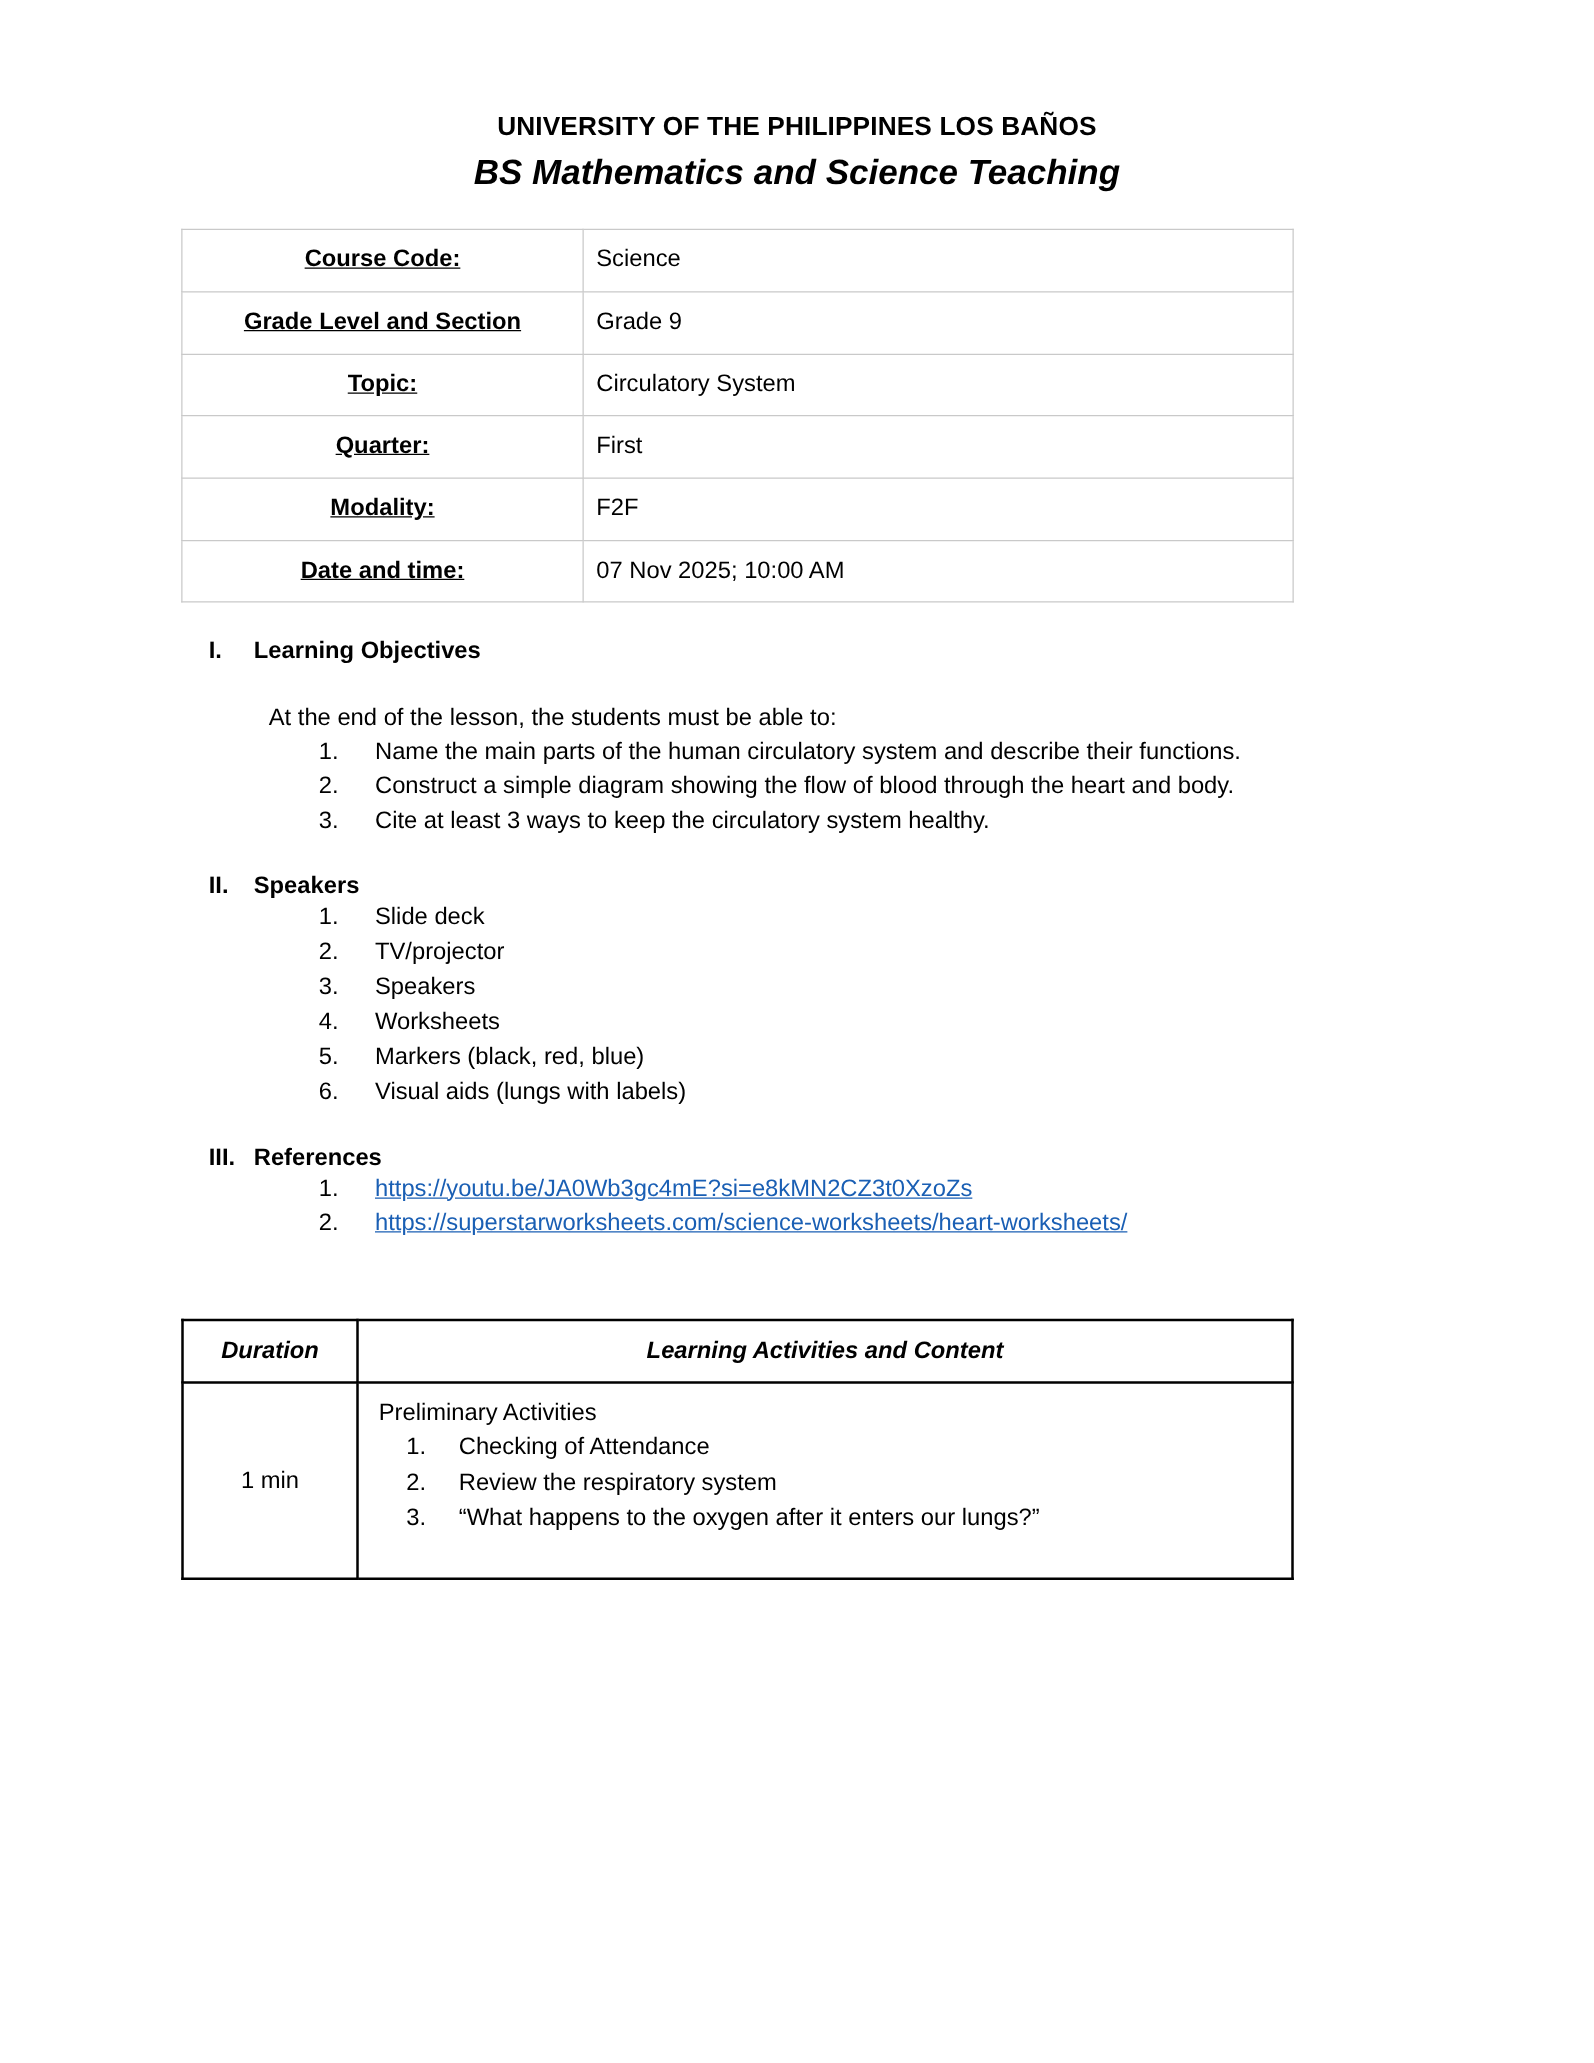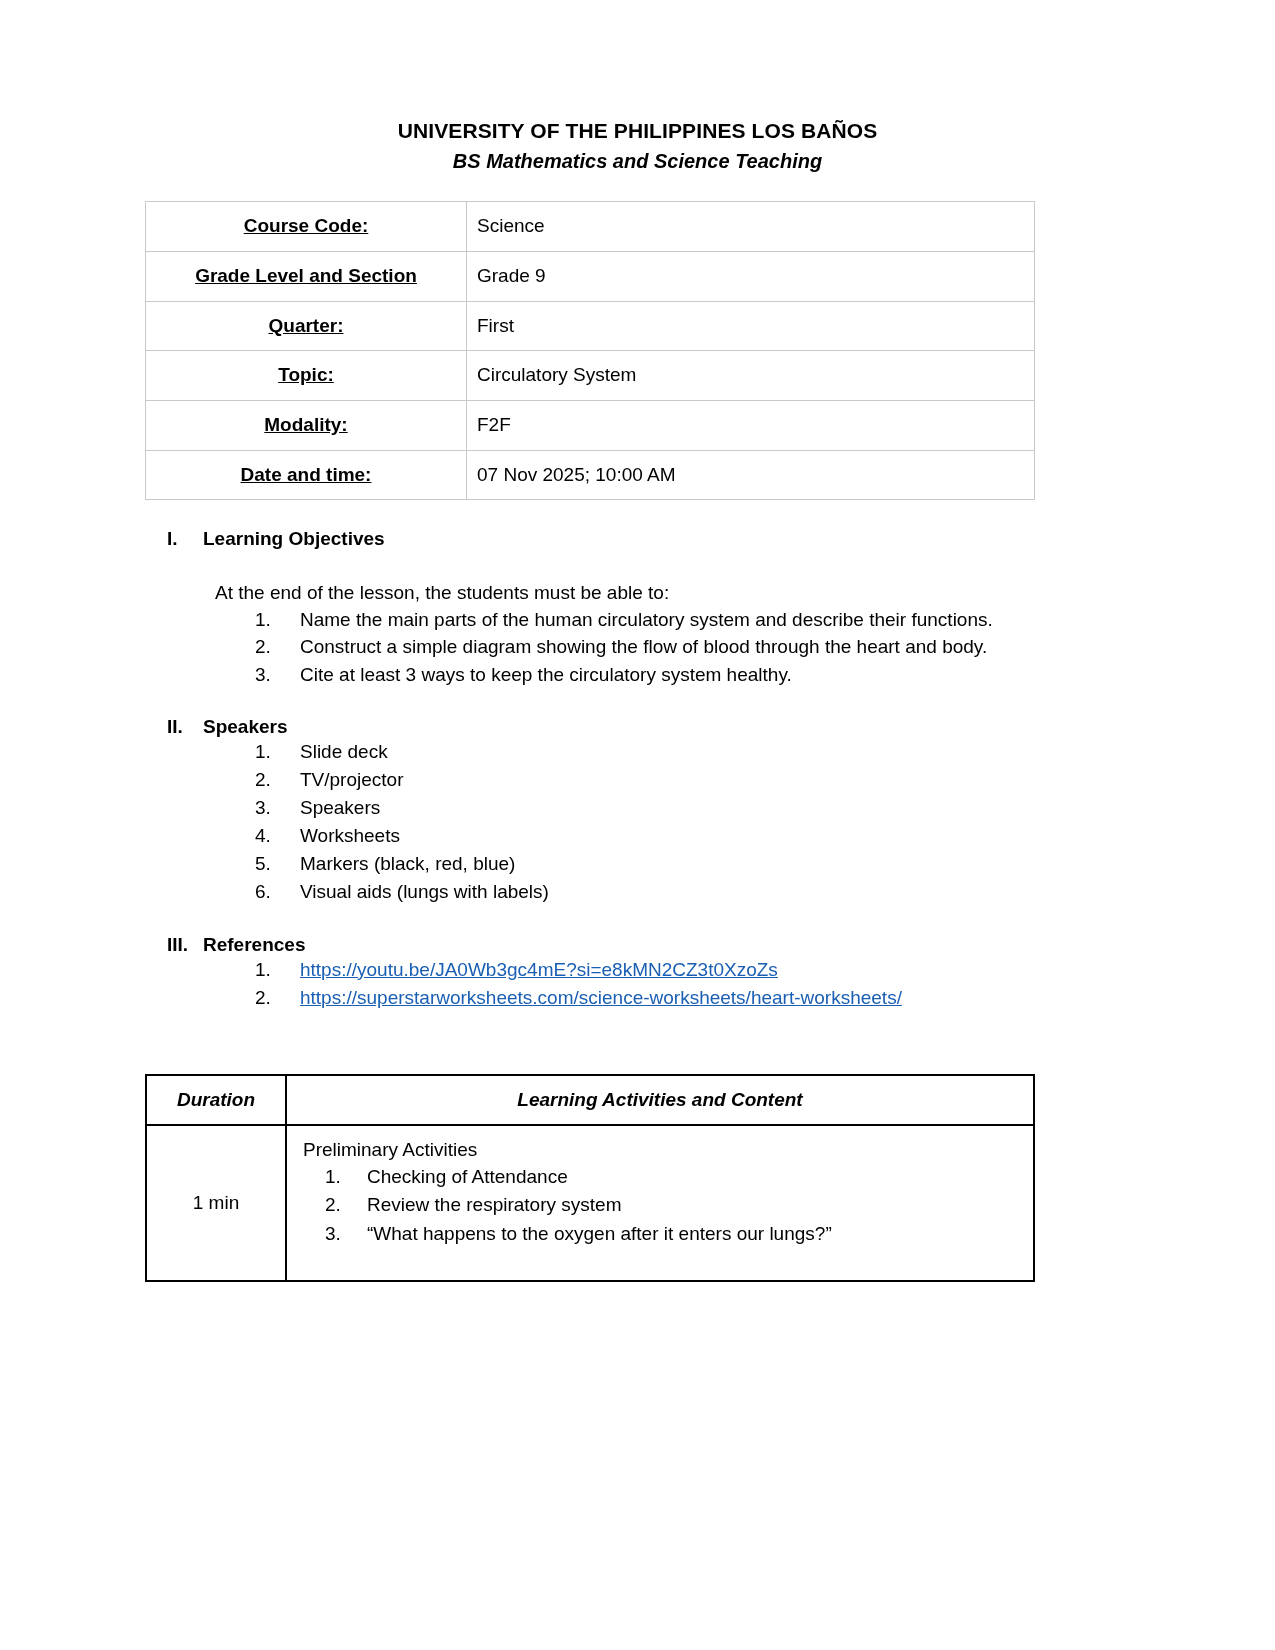--- a/index.html
+++ b/index.html
@@ -11,38 +11,38 @@
   body {
     font-family: "Liberation Sans", sans-serif;
     color: #000000;
   }
   .page {
     width: 1275px;
     height: 1650px;
     background: #ffffff;
     position: relative;
     box-sizing: border-box;
-    padding: 117px 145px 0 145px;
+    padding: 88px 145px 0 145px;
     overflow: hidden;
   }
 
   
   .doc-header {
     text-align: center;
     margin: 0 0 26px 0;
   }
   .univ-title {
     font-size: 21px;
     font-weight: bold;
     letter-spacing: 0.1px;
     line-height: 1.35;
     margin: 0;
   }
   .program-title {
-    font-size: 20px;
+    font-size: 28px;
     font-weight: bold;
     font-style: italic;
     line-height: 1.35;
     margin: 3px 0 0 0;
   }
 
   
   table.info-table {
     width: 890px;
     border-collapse: collapse;
@@ -209,26 +209,26 @@
     <tbody>
       <tr>
         <td class="info-label">Course Code:</td>
         <td class="info-value">Science</td>
       </tr>
       <tr>
         <td class="info-label">Grade Level and Section</td>
         <td class="info-value">Grade 9</td>
       </tr>
       <tr>
+        <td class="info-label">Topic:</td>
+        <td class="info-value">Circulatory System</td>
+      </tr>
+      <tr>
         <td class="info-label">Quarter:</td>
         <td class="info-value">First</td>
-      </tr>
-      <tr>
-        <td class="info-label">Topic:</td>
-        <td class="info-value">Circulatory System</td>
       </tr>
       <tr>
         <td class="info-label">Modality:</td>
         <td class="info-value">F2F</td>
       </tr>
       <tr>
         <td class="info-label">Date and time:</td>
         <td class="info-value">07 Nov 2025; 10:00 AM</td>
       </tr>
     </tbody>

